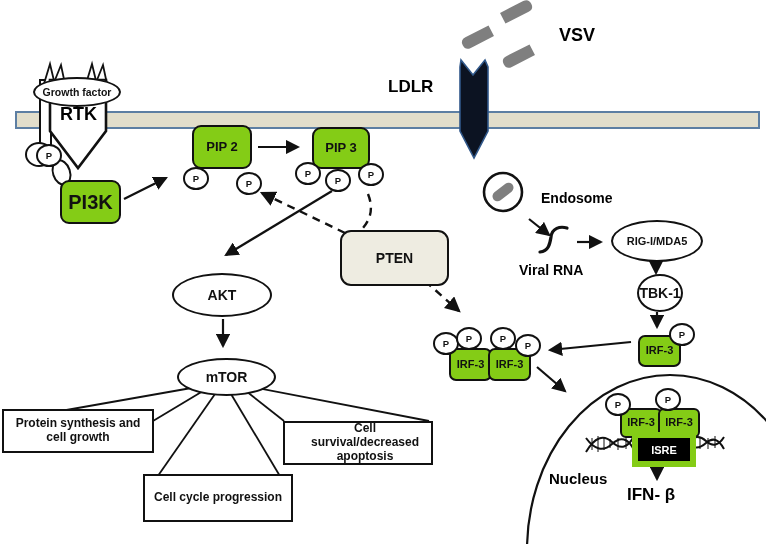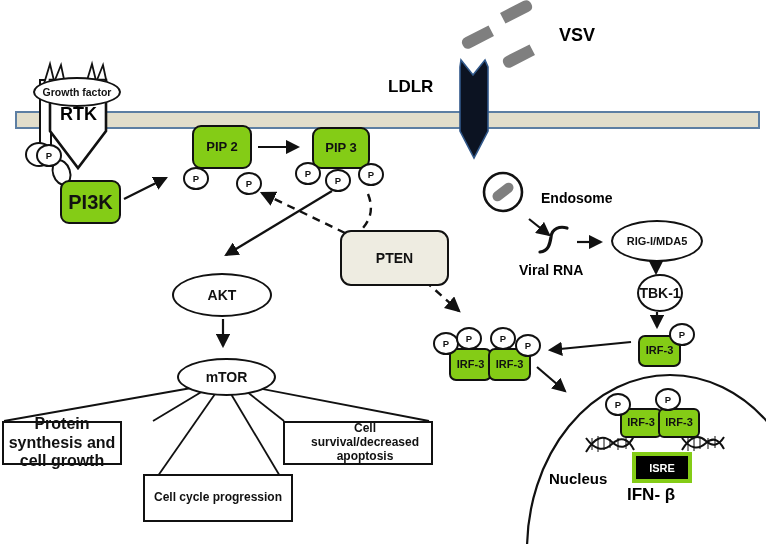--- a/index.html
+++ b/index.html
@@ -16,22 +16,22 @@
   .ebox{position:absolute;background:#fff;border:2.5px solid #111;border-radius:50%;
         display:flex;align-items:center;justify-content:center;font-weight:bold;
         text-align:center;z-index:4;line-height:1;}
   .obox{position:absolute;background:#fff;border:2.5px solid #111;border-radius:0;
         display:flex;align-items:center;justify-content:center;font-weight:bold;
         text-align:center;z-index:4;line-height:1.15;padding:2px;box-sizing:border-box;}
   .pcirc{position:absolute;width:22px;height:19px;border-radius:50%;background:#fff;
          border:2px solid #111;display:flex;align-items:center;justify-content:center;
          font-weight:bold;font-size:9.5px;z-index:5;}
   .blob{position:absolute;background:#fff;border:2px solid #111;border-radius:50%;z-index:3;}
-  .isre{position:absolute;background:#000;color:#fff;border:4px solid #84cc16;
-        display:flex;align-items:center;justify-content:center;font-weight:bold;z-index:4;margin-top:20px;}
+  .isre{position:absolute;background:#000;color:#fff;border:6px solid #84cc16;
+        display:flex;align-items:center;justify-content:center;font-weight:bold;z-index:4;}
 </style>
 </head>
 <body>
 
 <div id="canvas">
 
   <div class="membrane"></div>
 
   <svg class="layer" width="766" height="544" viewBox="0 0 766 544">
     <defs>
@@ -184,21 +184,21 @@
       <span>IRF-3</span>
     </div>
   <div class="rbox" style="left:658px;top:408px;width:38px;height:26px;font-size:11px;border-radius:6px;">
       <span>IRF-3</span>
     </div>
 
   <div class="isre" style="left:632px;top:432px;width:52px;height:23px;font-size:11px;">
       <span>ISRE</span>
     </div>
 
-  <div class="obox" style="left:2px;top:421px;width:120px;height:44px;font-size:16px;">
+  <div class="obox" style="left:2px;top:409px;width:152px;height:44px;font-size:12px;">
       <span>Protein synthesis and cell growth</span>
     </div>
   <div class="obox" style="left:143px;top:474px;width:150px;height:48px;font-size:12px;">
       <span>Cell cycle progression</span>
     </div>
   <div class="obox" style="left:283px;top:421px;width:150px;height:44px;font-size:12px;padding-left:16px;">
       <span>Cell survival/decreased apoptosis</span>
     </div>
 
   <div class="pcirc" style="left:36px;top:144px;">

